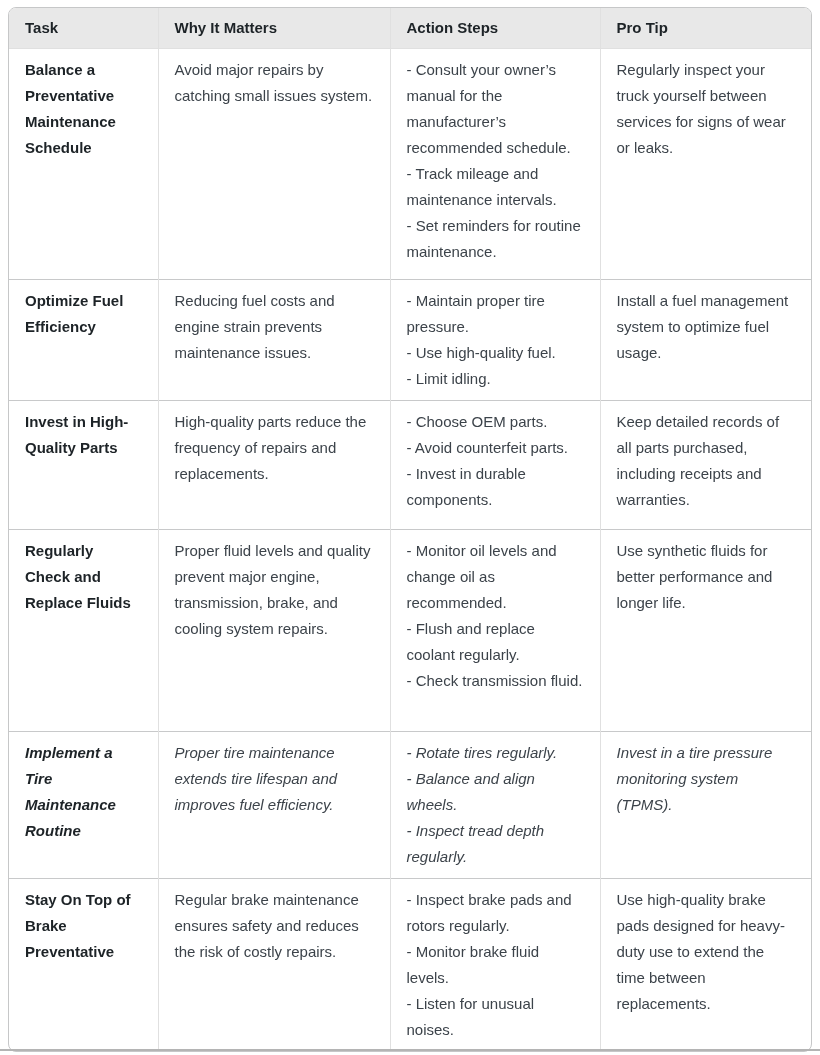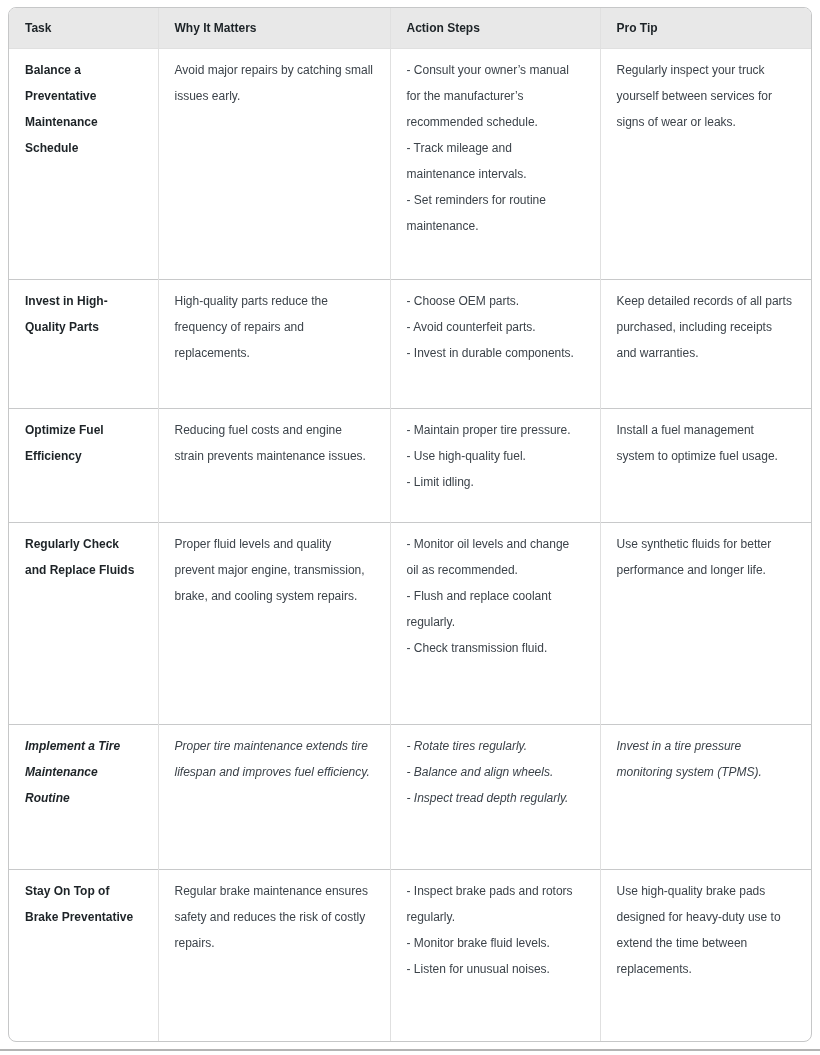--- a/index.html
+++ b/index.html
@@ -22,21 +22,21 @@
     box-sizing: border-box;
     border: 1px solid var(--border-outer, #c6c7c8);
     border-radius: 8px;
     overflow: hidden;
     background: #ffffff;
   }
   table.maint {
     width: 100%;
     border-collapse: collapse;
     table-layout: fixed;
-    font-size: 12px;
+    font-size: 15px;
     line-height: 26px;
     color: var(--text-body, #3c434a);
   }
   table.maint col.c1 { width: 149px; }
   table.maint col.c2 { width: 232px; }
   table.maint col.c3 { width: 210px; }
   table.maint col.c4 { width: 211px; }
   table.maint th, table.maint td {
     vertical-align: top;
     text-align: left;
@@ -91,41 +91,41 @@
       <tr style="height:40px;">
         <th>Task</th>
         <th>Why It Matters</th>
         <th>Action Steps</th>
         <th>Pro Tip</th>
       </tr>
     </thead>
     <tbody>
       <tr style="height:231px;">
         <td class="task-cell">Balance a Preventative Maintenance Schedule</td>
-        <td class="why-cell">Avoid major repairs by catching small issues early.</td>
+        <td class="why-cell">Avoid major repairs by catching small issues system.</td>
         <td class="steps-cell">- Consult your owner’s manual for the manufacturer’s recommended schedule.
 - Track mileage and maintenance intervals.
 - Set reminders for routine maintenance.</td>
         <td class="tip-cell">Regularly inspect your truck yourself between services for signs of wear or leaks.</td>
+      </tr>
+      <tr style="height:114px;">
+        <td class="task-cell">Optimize Fuel Efficiency</td>
+        <td class="why-cell">Reducing fuel costs and engine strain prevents maintenance issues.</td>
+        <td class="steps-cell">- Maintain proper tire pressure.
+- Use high-quality fuel.
+- Limit idling.</td>
+        <td class="tip-cell">Install a fuel management system to optimize fuel usage.</td>
       </tr>
       <tr style="height:129px;">
         <td class="task-cell">Invest in High-Quality Parts</td>
         <td class="why-cell">High-quality parts reduce the frequency of repairs and replacements.</td>
         <td class="steps-cell">- Choose OEM parts.
 - Avoid counterfeit parts.
 - Invest in durable components.</td>
         <td class="tip-cell">Keep detailed records of all parts purchased, including receipts and warranties.</td>
-      </tr>
-      <tr style="height:114px;">
-        <td class="task-cell">Optimize Fuel Efficiency</td>
-        <td class="why-cell">Reducing fuel costs and engine strain prevents maintenance issues.</td>
-        <td class="steps-cell">- Maintain proper tire pressure.
-- Use high-quality fuel.
-- Limit idling.</td>
-        <td class="tip-cell">Install a fuel management system to optimize fuel usage.</td>
       </tr>
       <tr style="height:202px;">
         <td class="task-cell">Regularly Check and Replace Fluids</td>
         <td class="why-cell">Proper fluid levels and quality prevent major engine, transmission, brake, and cooling system repairs.</td>
         <td class="steps-cell">- Monitor oil levels and change oil as recommended.
 - Flush and replace coolant regularly.
 - Check transmission fluid.</td>
         <td class="tip-cell">Use synthetic fluids for better performance and longer life.</td>
       </tr>
       <tr style="height:145px;font-style:italic;">

